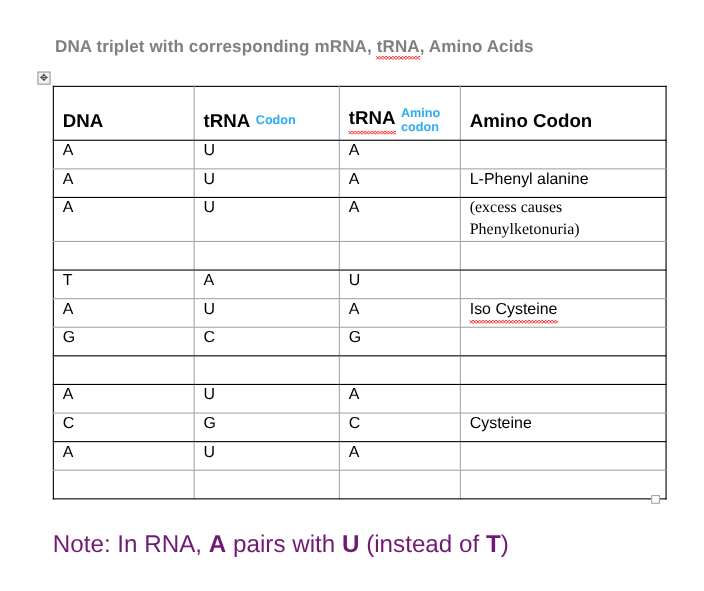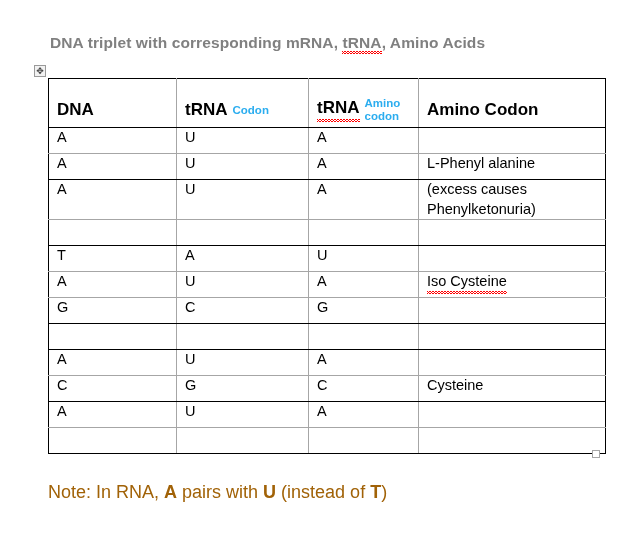--- a/index.html
+++ b/index.html
@@ -105,29 +105,29 @@
   
   #dna-table tbody td {
     height: 25px;
   }
   #dna-table tbody td.edge-left  { border-left: 1.3px solid #000000; }
   #dna-table tbody td.edge-right { border-right: 1.3px solid #000000; margin-top: 36px; }
   #dna-table tbody tr.dark-bottom td { border-bottom: 1.3px solid #000000; }
   #dna-table tbody tr.last-row td    { border-bottom: 1.6px solid #000000; }
   td.tall { height: 52px; }
   td.spacer-cell { height: 25px; }
-  .aa-line { display: block; }
+  .aa-line { display: block; font-family: Liberation Serif, serif; }
 
   
   #bottom-note {
     position: absolute;
     left: 48px;
     top: 482px;
-    font-size: 18px;
-    color: #a16207;
+    font-size: 22px;
+    color: #701a75;
     white-space: nowrap;
   }
   #bottom-note b { font-weight: bold; }
 
   
   #table-move-handle {
     position: absolute;
     left: 34px;
     top: 65px;
     width: 12px;

